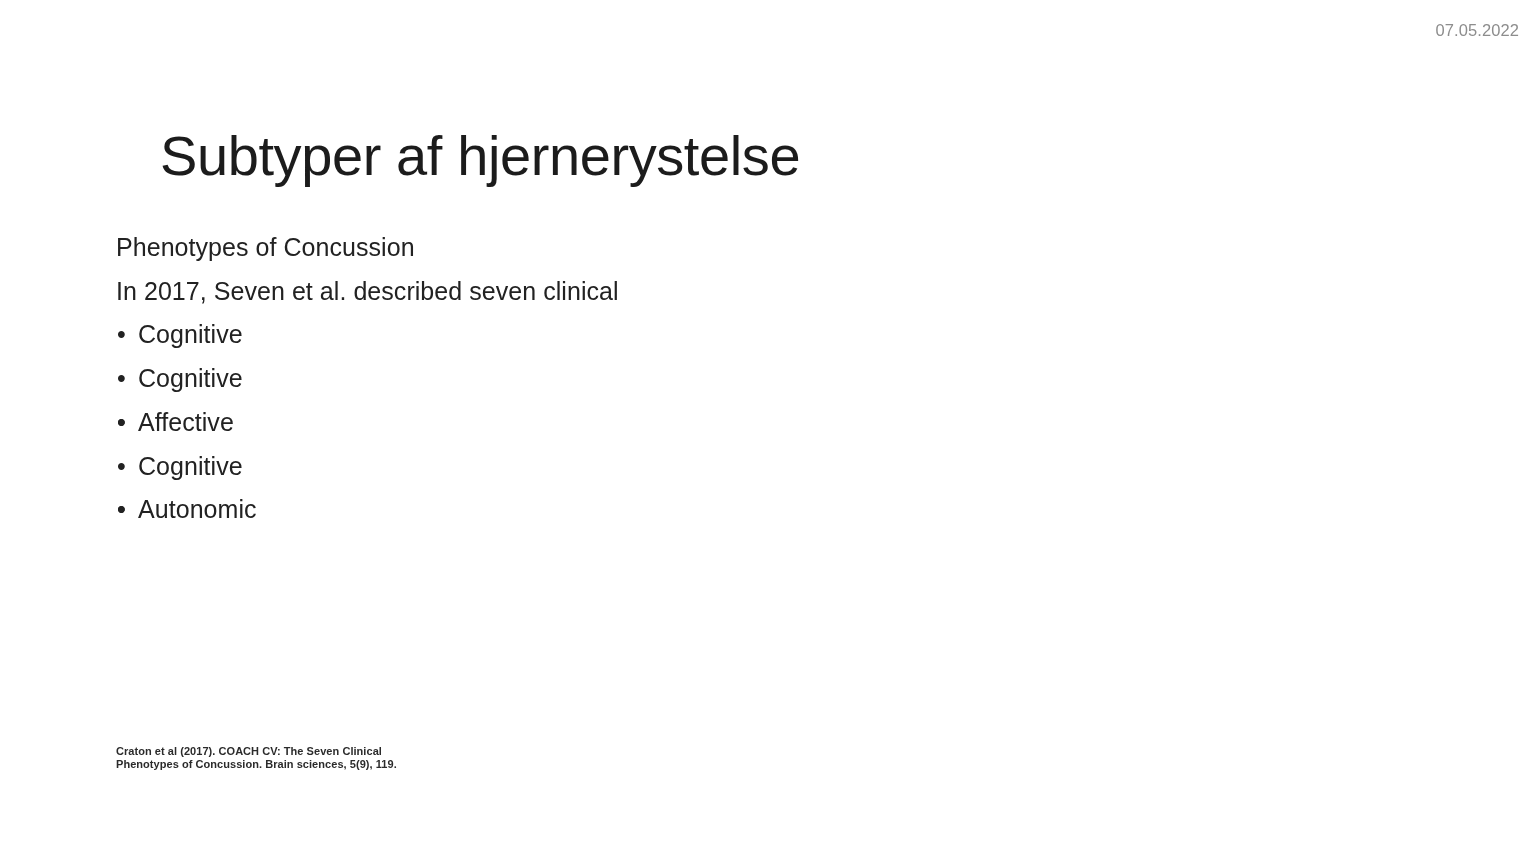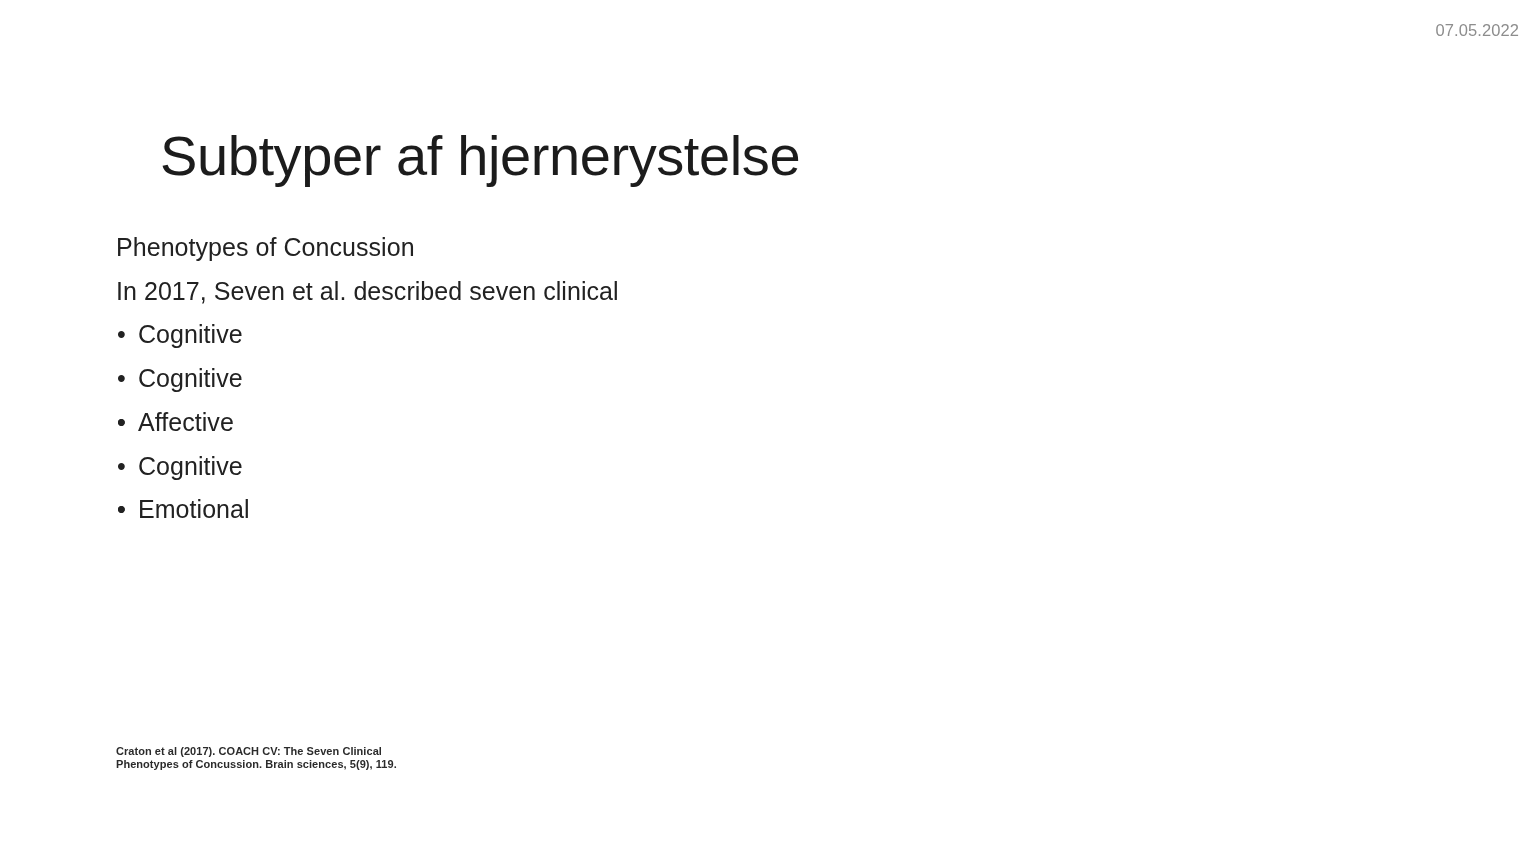--- a/index.html
+++ b/index.html
@@ -127,21 +127,21 @@
     </div>
     <div class="bullet-line">
       <span class="bullet-mark">•</span>
       <span>Cognitive</span>
     </div>
     <div class="bullet-line">
       <span class="bullet-mark">•</span>
     </div>
     <div class="bullet-line">
       <span class="bullet-mark">•</span>
-      <span>Emotional</span>
+      <span>Autonomic</span>
     </div>
 
   </div>
 
   <div class="citation">
     <div>Craton et al (2017). COACH CV: The Seven Clinical</div>
     <div>Phenotypes of Concussion. Brain sciences, 5(9), 119.</div>
   </div>
 
 </div>

